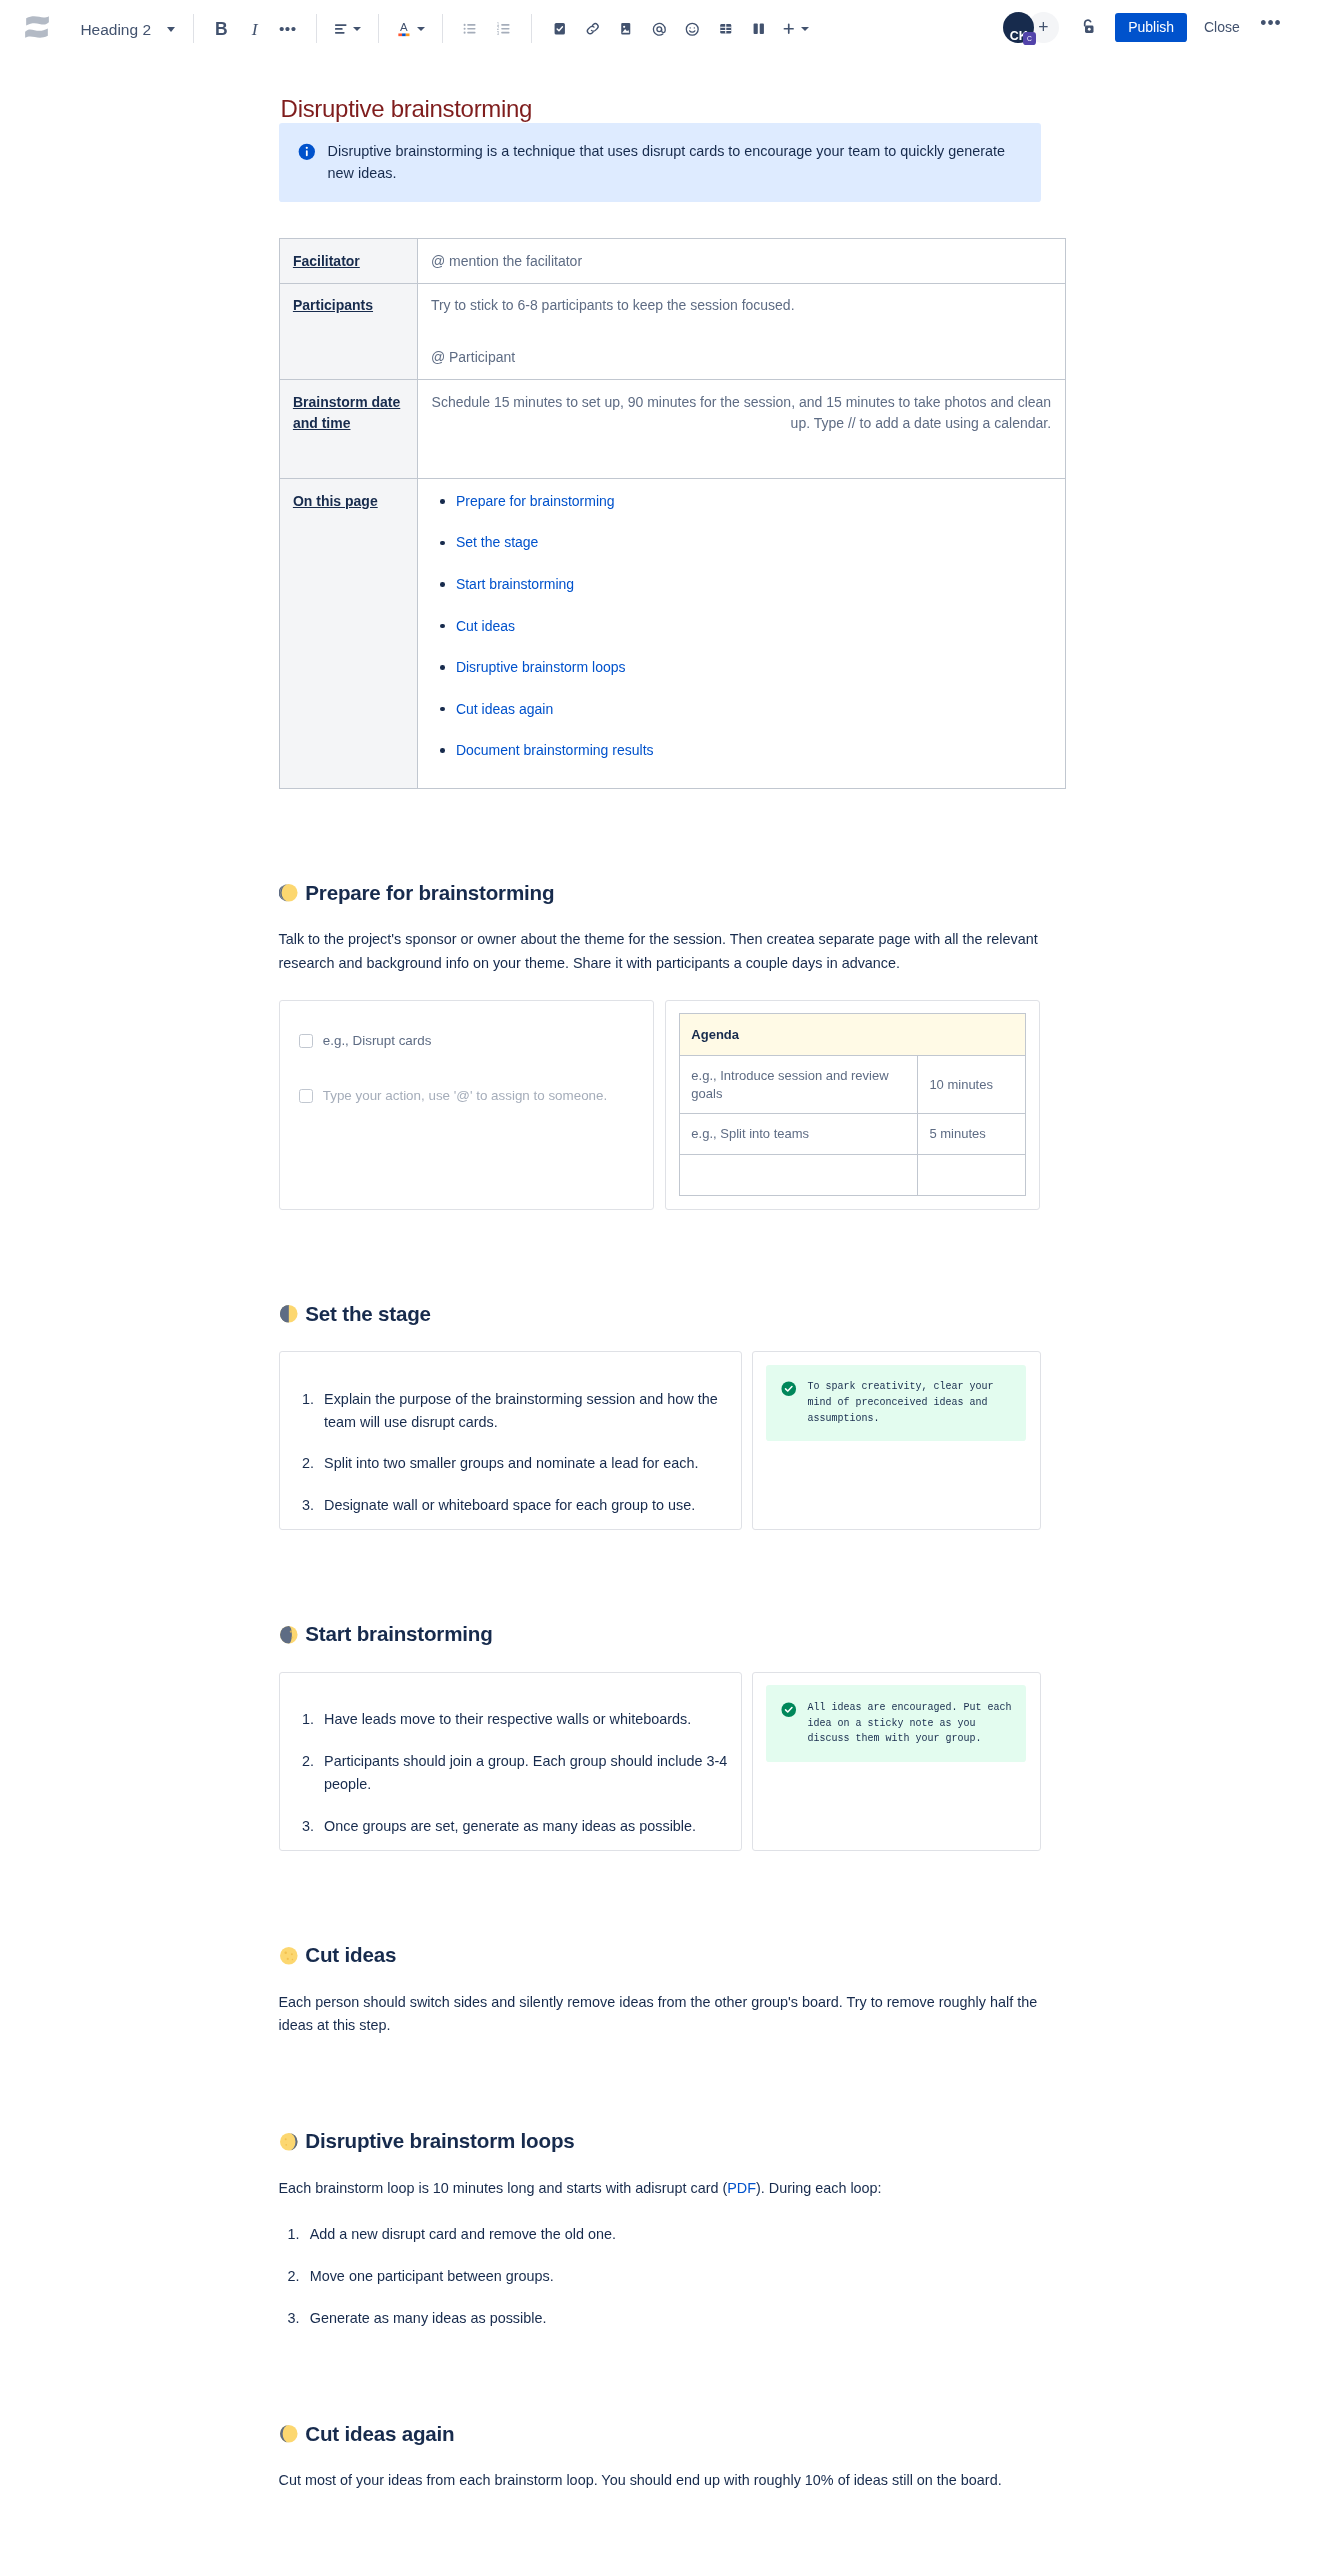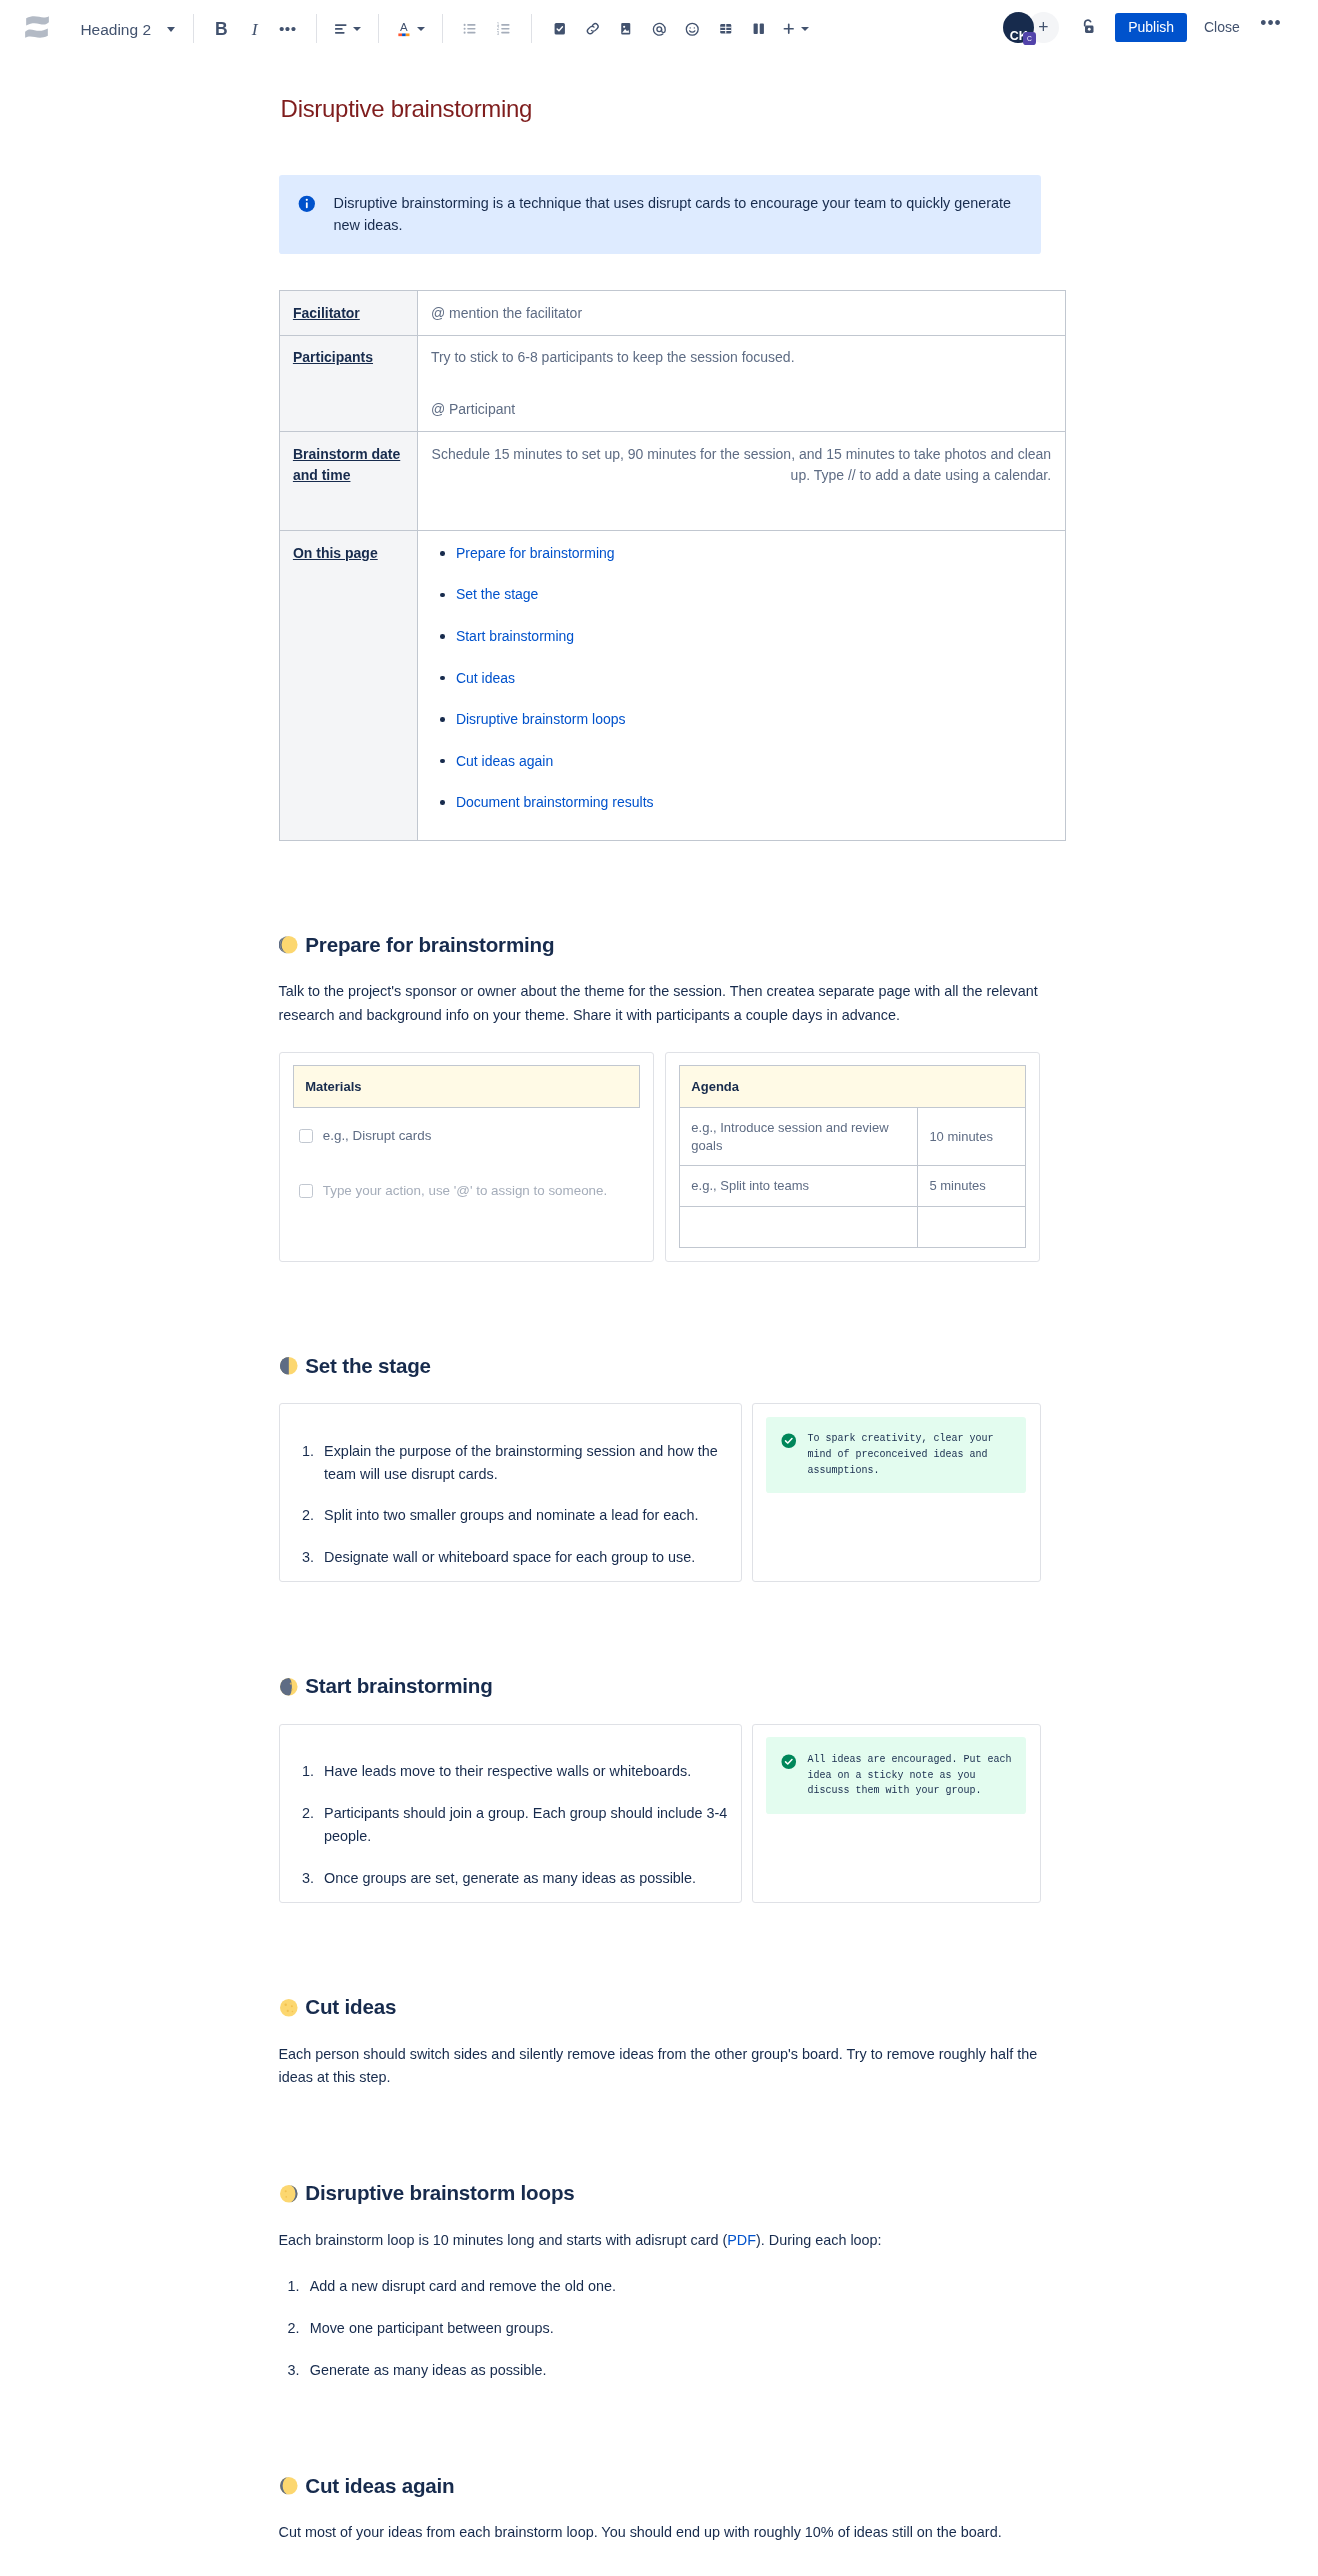--- a/index.html
+++ b/index.html
@@ -80,22 +80,22 @@
   .page { width: 1319px; padding: 0; }
   .content { width: 762px; margin: 0 auto; padding: 0 0 62px 0; }
 
   .page-title {
     font-size: 24px; font-weight: 400; color: #7f1d1d; letter-spacing: -0.3px;
     margin: 41px 0 0 2.1px; line-height: 1.15;
   }
 
   
   .info-panel {
-    background: #DEEBFF; border-radius: 3.1px; margin-top: 52px;
-    padding: 17.5px 19.6px 17.5px 18.5px; display: flex; gap: 17px;
+    background: #DEEBFF; border-radius: 3.1px; 
+    padding: 17.5px 19.6px 17.5px 18.5px; display: flex; gap: 11px;
   }
   .info-icon { flex: none; width: 19.6px; height: 19.6px; margin-top: 1.5px; }
   .info-panel p { font-size: 14.4px; line-height: 1.55; color: #172B4D; }
 
   
   table.meta { border-collapse: collapse; width: 787px; margin-top: 36px; table-layout: fixed; }
   table.meta th, table.meta td {
     border: 0.5px solid #C1C7D0; vertical-align: top;
     padding: 11.3px 13.4px; font-size: 14px; line-height: 1.5;
   }
@@ -394,27 +394,20 @@
         <circle cx="19" cy="19" r="17" fill="#5E6C84" opacity="0"></circle>
         <path d="M19 2 A17 17 0 1 0 19 36 A20 17 0 0 1 19 2" fill="#5E6C84"></path>
       </svg>
     </span>
     <span>Prepare for brainstorming</span>
   </h2>
   <p class="body">Talk to the project's sponsor or owner about the theme for the session. Then createa separate page with all the relevant research and background info on your theme. Share it with participants a couple days in advance.</p>
 
   <div class="two-col">
     <div class="col-box half">
-      <table class="mini">
-        <tbody>
-              <tr>
-          <th>Materials</th>
-        </tr>
-            </tbody>
-      </table>
       <div class="task-list">
         <div class="task">
           <span class="checkbox"></span>
           <span>e.g., Disrupt cards</span>
         </div>
         <div class="task">
           <span class="checkbox"></span>
           <span class="placeholder">Type your action, use '@' to assign to someone.</span>
         </div>
       </div>

